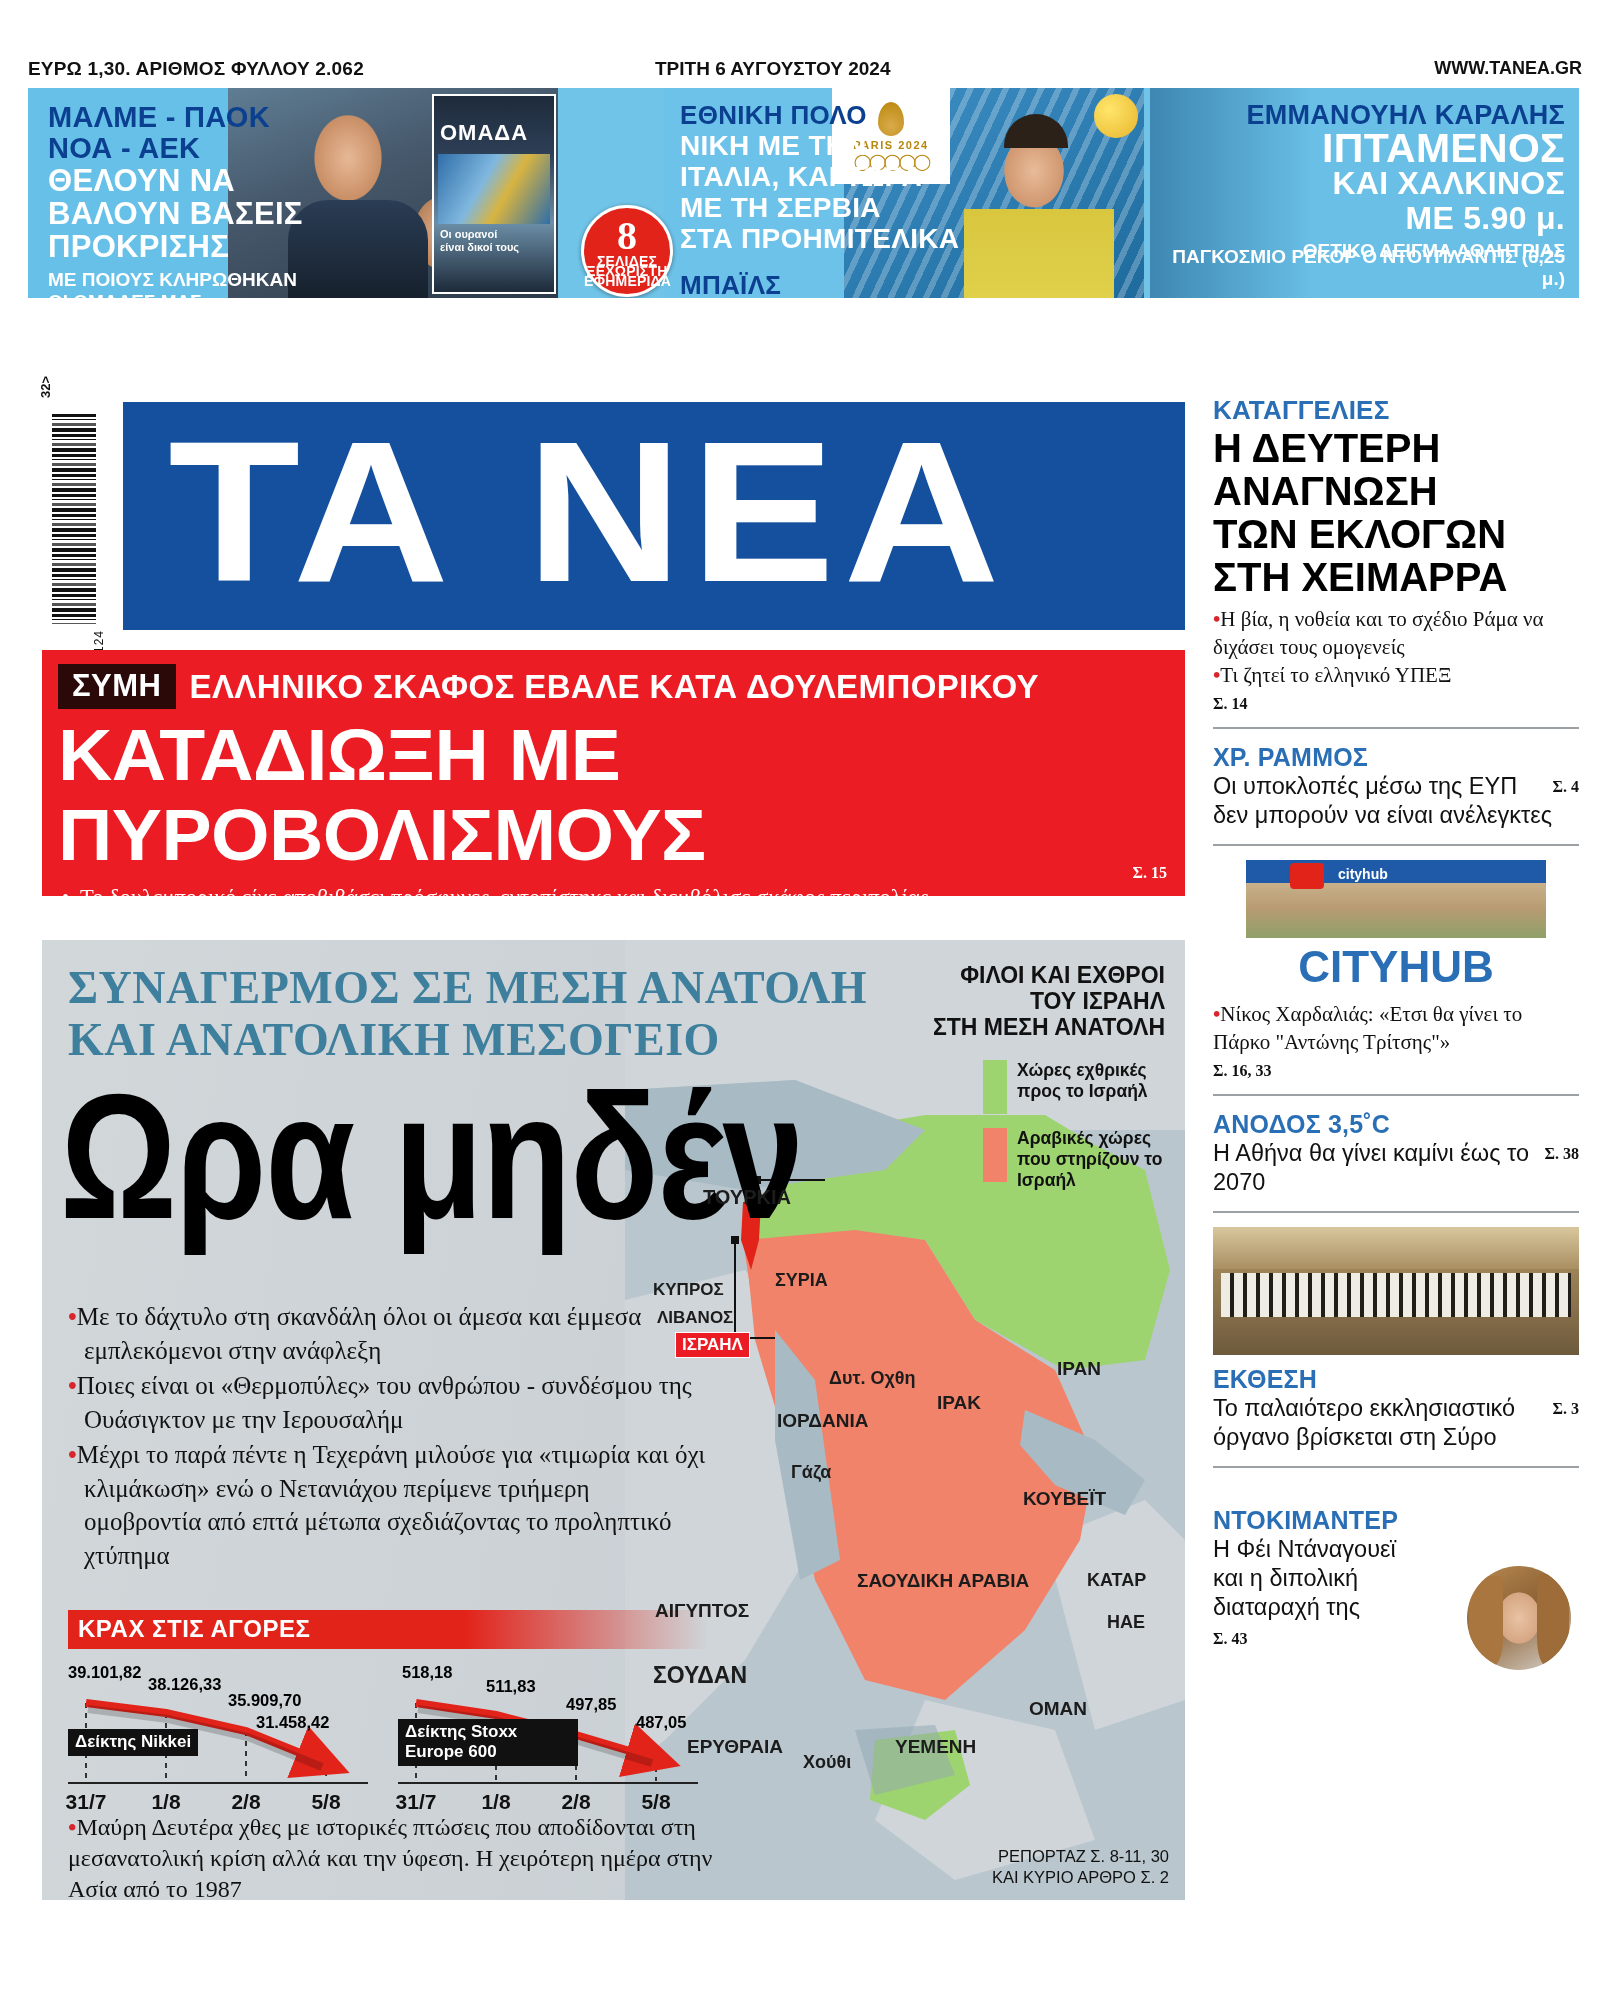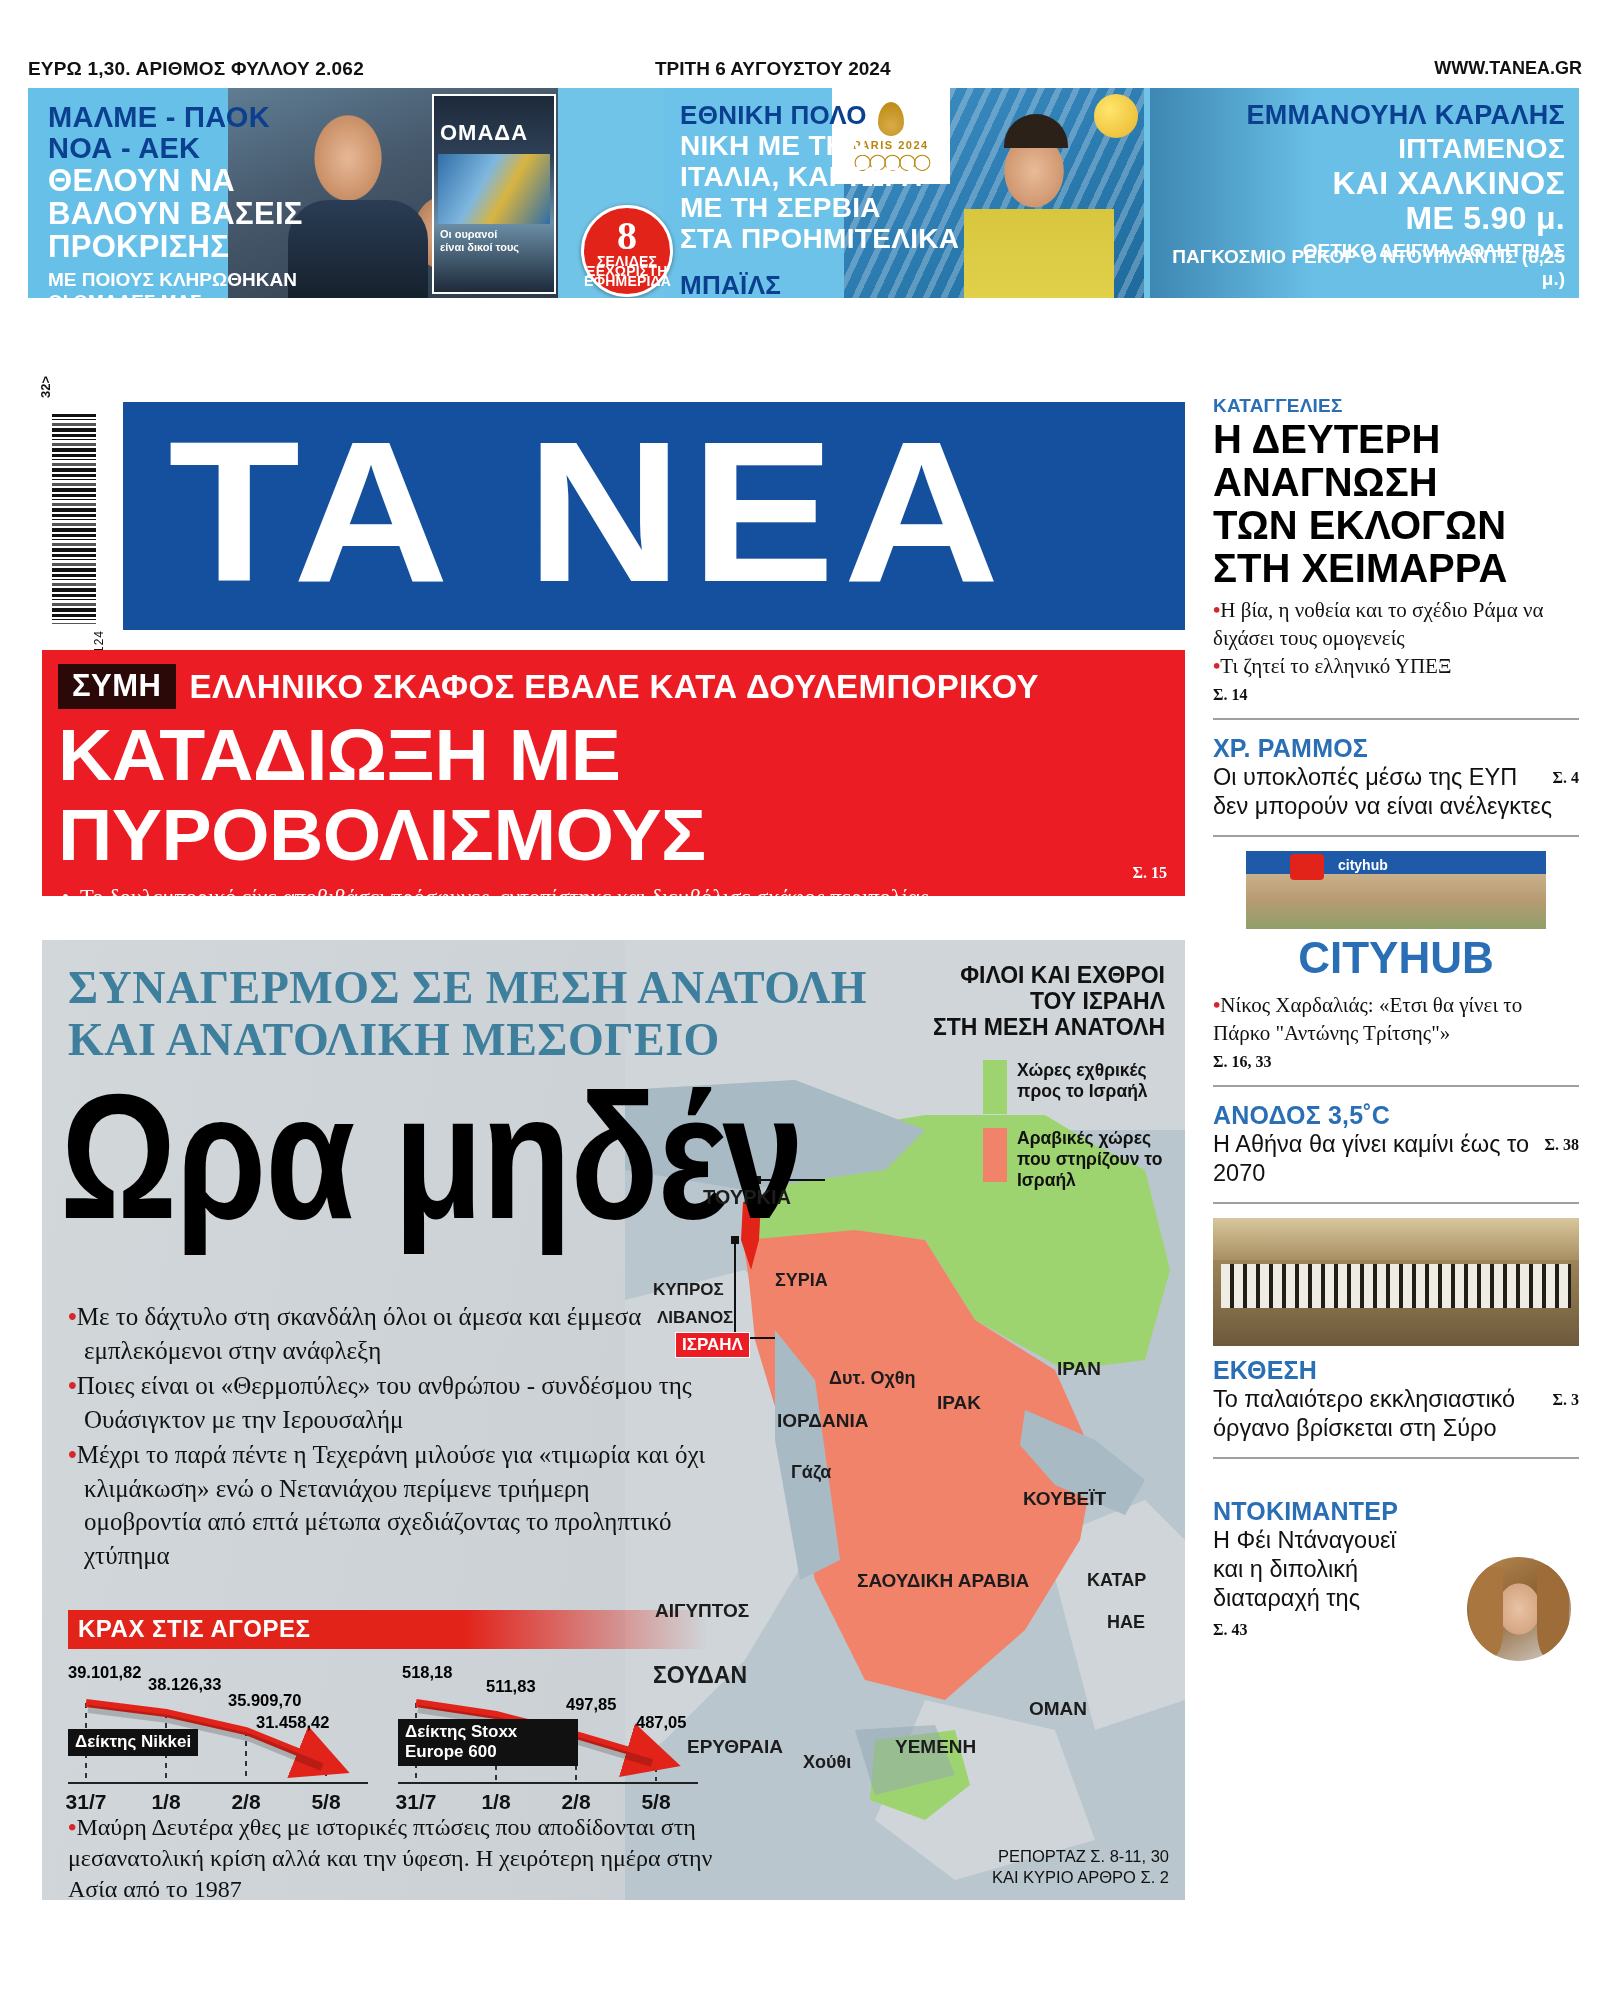--- a/index.html
+++ b/index.html
@@ -246,21 +246,21 @@
   .map-credit {
     position: absolute; right: 16px; bottom: 12px; text-align: right; z-index: 7;
     font-family: "Liberation Sans Narrow","Liberation Sans", sans-serif;
     font-size: 16.5px; line-height: 21px; color: #111;
   }
 
   
   .side { position: absolute; left: 1213px; top: 395px; width: 366px; }
   .side .rule { height: 2px; background: #9aa0a4; margin: 14px 0 14px 0; }
   .side .kicker {
-    color: #2a6fb5; font-weight: 900; font-size: 19px; letter-spacing: .2px;
+    color: #2a6fb5; font-weight: 900; font-size: 26px; letter-spacing: .2px;
     font-family: "Liberation Sans Narrow","Liberation Sans", sans-serif;
   }
   .side .head-black {
     color: #000; font-weight: 900; font-size: 40px; line-height: 43px; margin-top: 1px;
     font-family: "Liberation Sans Narrow","Liberation Sans", sans-serif;
   }
   .side .serif {
     font-family: "Liberation Serif", serif; font-size: 21px; line-height: 28px; color: #111;
   }
   .side .serif .bt::before { content:"\2022 "; color:#d7262c; font-weight:900; }
@@ -366,21 +366,21 @@
     <div class="badge8">
       <div class="n">8</div>
       <div class="t">ΣΕΛΙΔΕΣ</div>
       <div class="t">ΞΕΧΩΡΙΣΤΗ</div>
       <div class="t">ΕΦΗΜΕΡΙΔΑ</div>
     </div>
 
     <div class="sp-panel sp3">
       <div class="txt">
         <div class="kicker-blue" style="font-size:27px;line-height:31px">ΕΜΜΑΝΟΥΗΛ ΚΑΡΑΛΗΣ</div>
-        <div class="big-white" style="font-size:28px;line-height:35px">ΙΠΤΑΜΕΝΟΣ</div>
+        <div class="big-white" style="font-size:41px;line-height:35px">ΙΠΤΑΜΕΝΟΣ</div>
         <div class="big-white" style="font-size:32px;line-height:35px">ΚΑΙ ΧΑΛΚΙΝΟΣ</div>
         <div class="big-white" style="font-size:32px;line-height:35px">ΜΕ 5.90 μ.</div>
         <div class="sm-white" style="margin-top:4px">ΘΕΤΙΚΟ ΔΕΙΓΜΑ ΑΘΛΗΤΡΙΑΣ</div>
       </div>
       <div class="band">
         <span class="sm-white">ΠΑΓΚΟΣΜΙΟ ΡΕΚΟΡ Ο ΝΤΟΥΠΛΑΝΤΙΣ (6,25 μ.)</span>
       </div>
     </div>
   </div>
 

